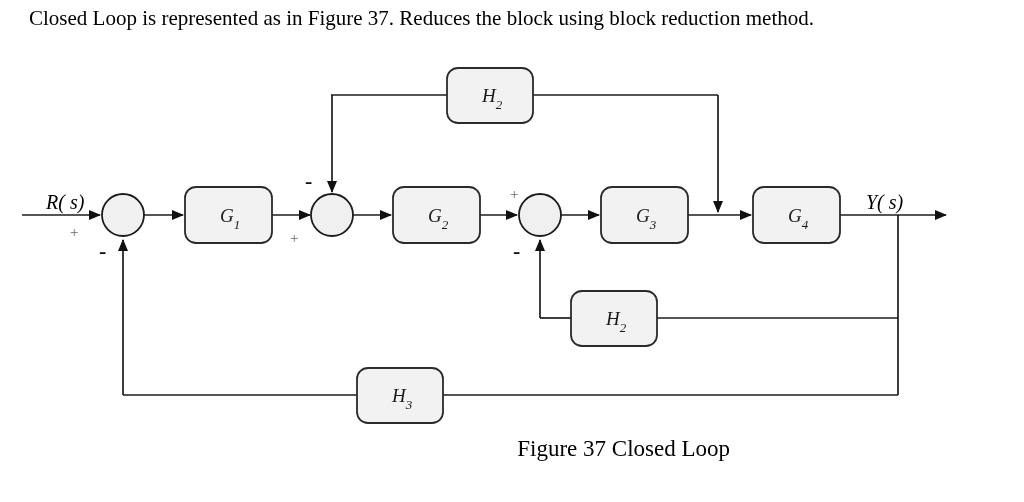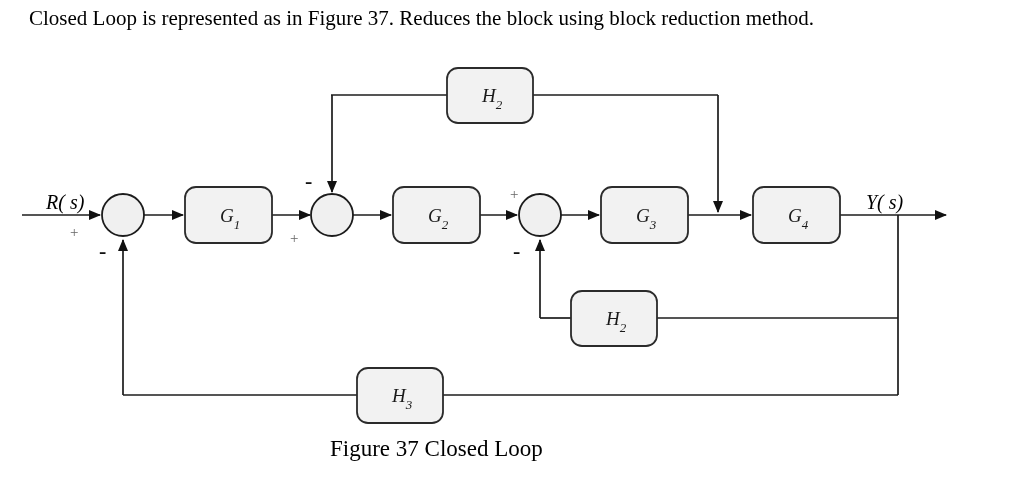--- a/index.html
+++ b/index.html
@@ -24,21 +24,21 @@
     width: 980px;
     font-size: 21px;
     color: #000000;
     font-family: "Liberation Serif", serif;
   }
   .caption {
     position: absolute;
     top: 436px;
     left: 330px;
     width: 400px;
-    text-align: left;
+    text-align: right;
     font-size: 23px;
     color: #000000;
     font-family: "Liberation Serif", serif;
   }
   svg.diagram {
     position: absolute;
     top: 0;
     left: 0;
   }
   .blk {

